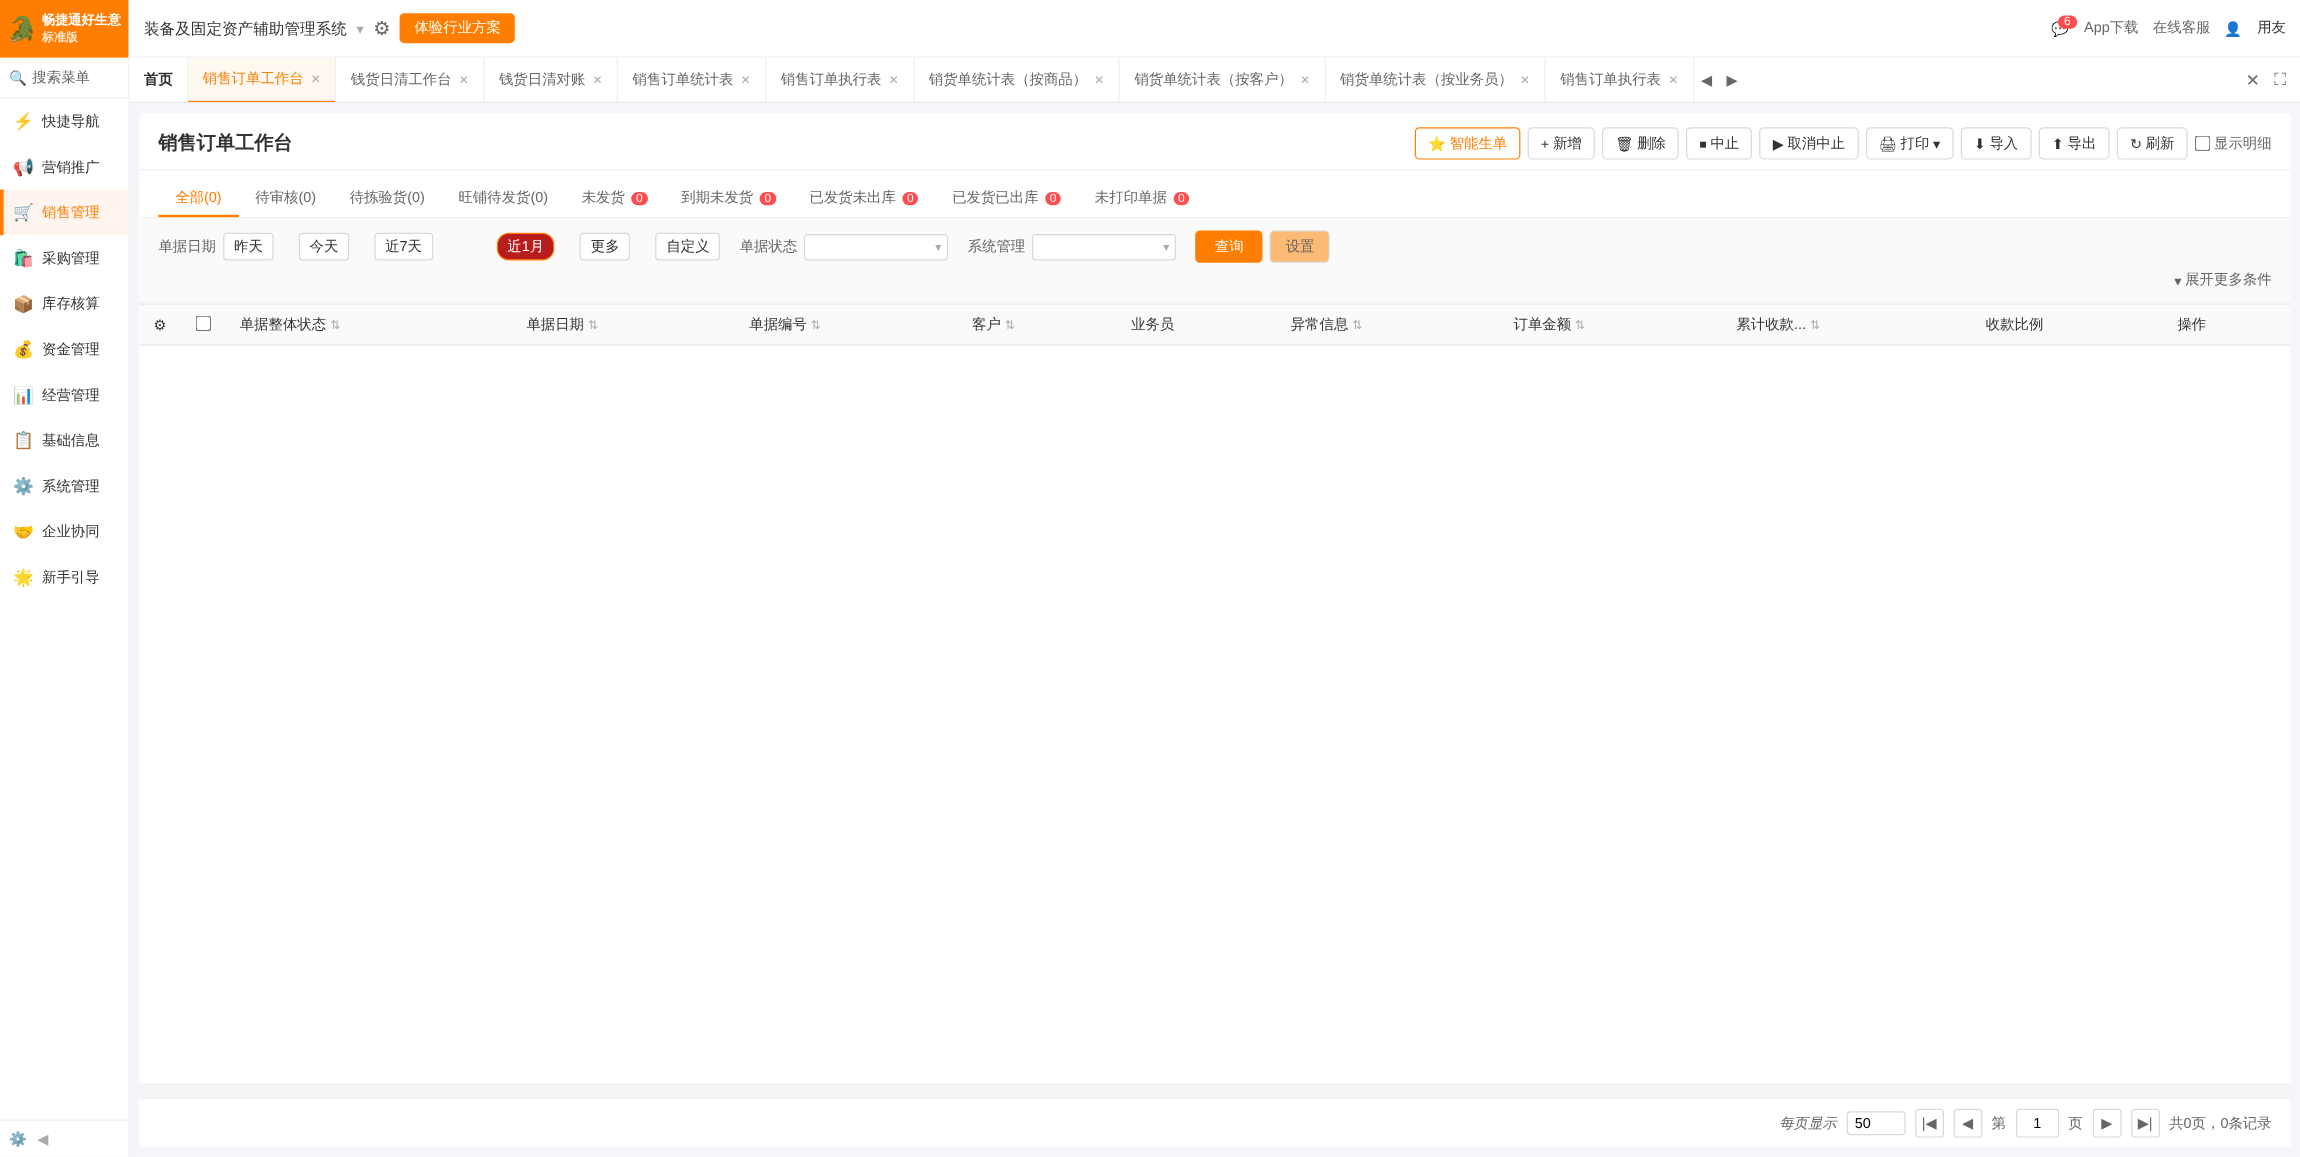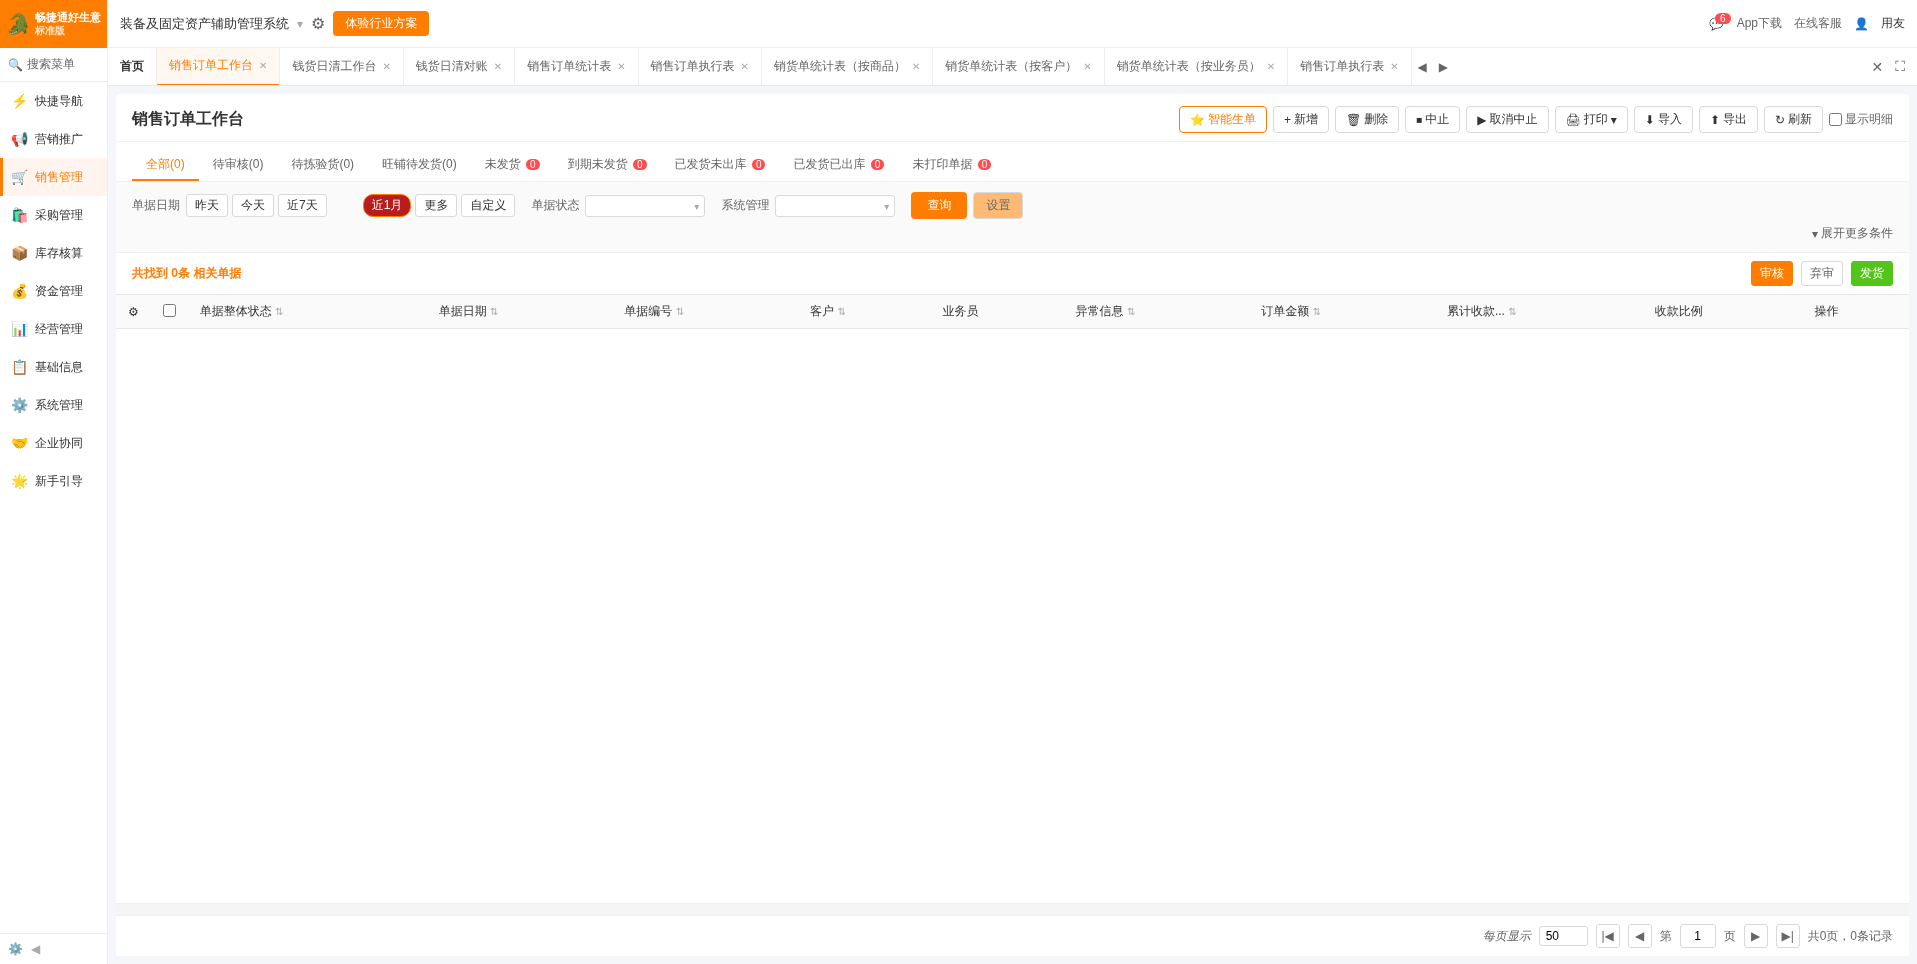--- a/index.html
+++ b/index.html
@@ -50,21 +50,21 @@
     .sub-tabs { display: flex; align-items: center; padding: 8px 16px 0; gap: 0; border-bottom: 1px solid #f0f0f0; }
     .sub-tab { padding: 6px 14px; cursor: pointer; color: #666; font-size: 12px; border-bottom: 2px solid transparent; white-space: nowrap; }
     .sub-tab.active { color: #ff7d00; border-bottom-color: #ff7d00; }
     .sub-tab .count-badge { background: #ff4d4f; color: #fff; border-radius: 10px; font-size: 10px; padding: 0 4px; margin-left: 2px; }
 
     
     .filter-area { padding: 10px 16px; background: #fafafa; border-bottom: 1px solid #f0f0f0; }
     .filter-row { display: flex; align-items: center; gap: 16px; flex-wrap: wrap; }
     .filter-item { display: flex; align-items: center; gap: 6px; }
     .filter-label { color: #666; font-size: 12px; white-space: nowrap; }
-    .filter-date-group { display: flex; gap: 4px; align-items: center; }
+    .filter-date-group { display: flex; gap: 21px; align-items: center; }
     .filter-date-btn { padding: 2px 8px; border: 1px solid #d9d9d9; background: #fff; border-radius: 3px; cursor: pointer; font-size: 12px; color: #333; }
     .filter-date-btn.active { background: #b91c1c; color: #fff; border-color: #ff7d00; border-radius: 10px; margin-left: 32px; }
     .filter-date-range { font-size: 12px; color: #666; }
     .filter-select { padding: 3px 24px 3px 8px; border: 1px solid #d9d9d9; border-radius: 3px; font-size: 12px; color: #333; background: #fff; min-width: 120px; appearance: none; cursor: pointer; }
     .filter-select-wrap { position: relative; display: inline-block; }
     .filter-select-wrap::after { content: '▾'; position: absolute; right: 6px; top: 50%; transform: translateY(-50%); color: #aaa; pointer-events: none; font-size: 10px; }
     .filter-expand { display: flex; align-items: center; gap: 3px; color: #666; cursor: pointer; font-size: 12px; margin-left: auto; }
     .query-btn { background: #ff7d00; color: #fff; border: none; border-radius: 4px; padding: 5px 16px; cursor: pointer; font-size: 12px; }
     .set-btn { background: #fdba74; color: #666; border: 1px solid #d9d9d9; border-radius: 4px; padding: 4px 12px; cursor: pointer; font-size: 12px; }
 
@@ -359,32 +359,20 @@
         </div>
         <div style="margin-top:6px;display:flex;justify-content:center;">
           <div class="filter-expand">
             <span>▾</span>
             <span>展开更多条件</span>
           </div>
         </div>
       </div>
 
       <div class="table-area">
-        <div class="table-toolbar">
-          <div class="table-count">
-            <span>共找到</span>
-            <span style="color:#ff7d00;font-weight:bold;">0条</span>
-            <span>相关单据</span>
-          </div>
-          <div class="table-toolbar-right">
-            <button class="toolbar-btn primary">审核</button>
-            <button class="toolbar-btn">弃审</button>
-            <button class="toolbar-btn green">发货</button>
-          </div>
-        </div>
 
         <div class="table-scroll">
           <table class="data-table">
             <thead>
               <tr>
                 <th style="width:32px;">
                   <span>⚙</span>
                 </th>
                 <th style="width:24px;">
                   <input type="checkbox" style="">

